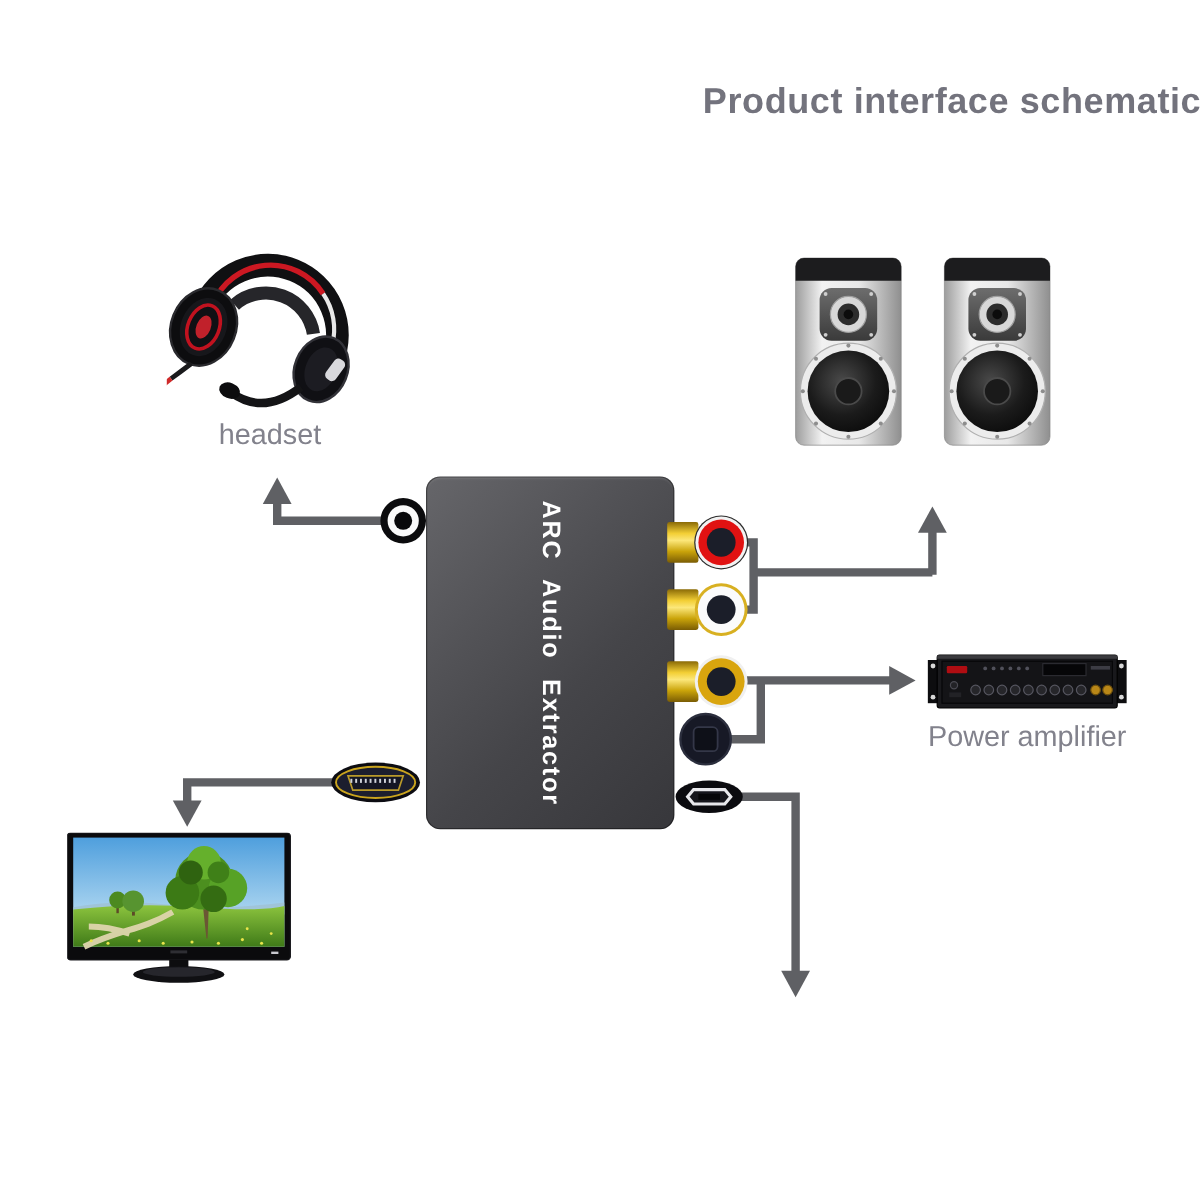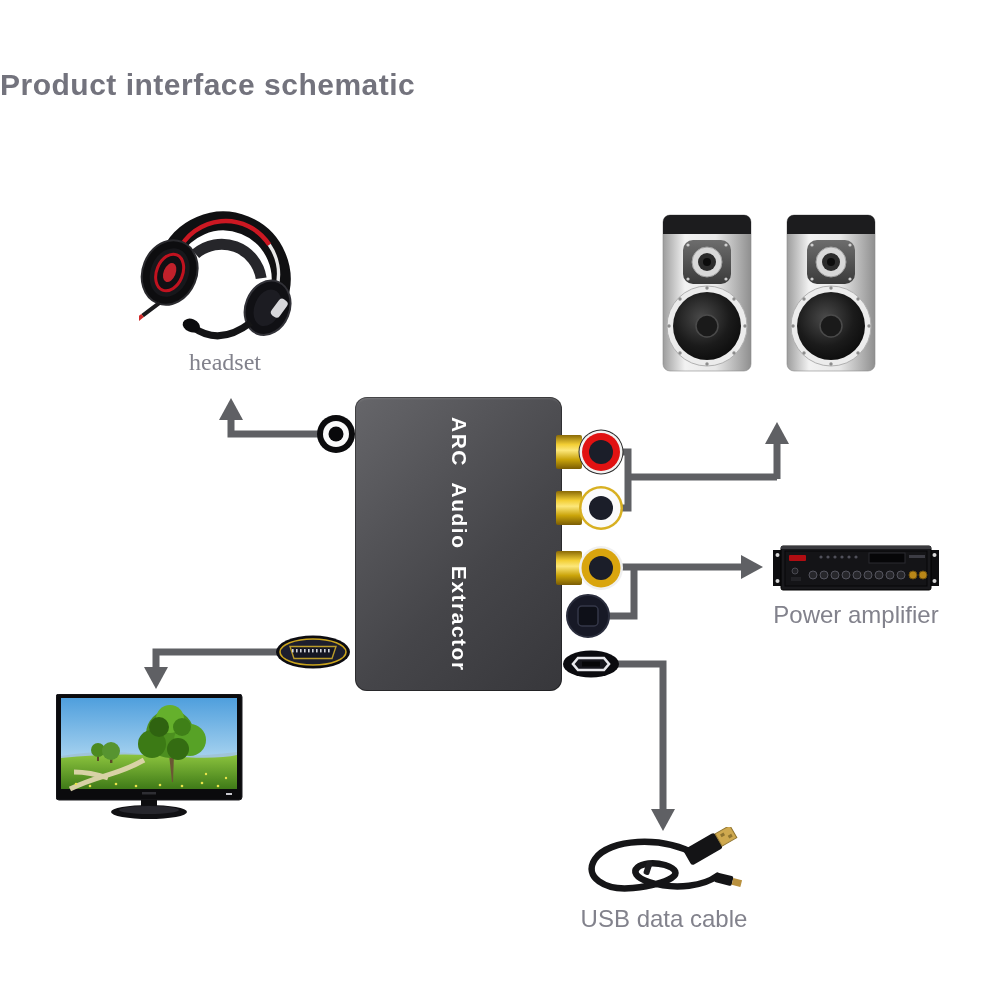--- a/index.html
+++ b/index.html
@@ -1,32 +1,32 @@
 <!DOCTYPE html>
 <html><head>
 <meta charset="utf-8">
 <style>
   html,body{margin:0;padding:0;background:#ffffff;}
   body{width:1001px;height:1001px;position:relative;overflow:hidden;
        font-family:"Liberation Sans", sans-serif;}
   .canvas{position:absolute;inset:0;}
-  .title{position:absolute;left:0;right:0;top:68px;margin:0;text-align:left;
+  .title{position:absolute;left:0;right:0;top:68px;margin:0;text-align:right;
          font-size:30px;font-weight:600;color:#73737d;letter-spacing:.5px;}
   .overlay{position:absolute;left:0;top:0;width:1001px;height:1001px;pointer-events:none;}
   
   .device{position:absolute;left:355px;top:397px;width:207px;height:294px;
           border-radius:12px;
           background:linear-gradient(135deg,#66666a 0%,#525256 35%,#454549 60%,#37373b 100%);
           box-shadow:inset 0 0 0 1px rgba(0,0,0,.4), inset 0 2px 2px rgba(255,255,255,.12);
           display:flex;align-items:center;justify-content:center;}
   .device-label{writing-mode:vertical-rl;color:#ffffff;font-weight:bold;
                 font-size:21px;letter-spacing:1.5px;word-spacing:9px;white-space:nowrap;}
   figure{margin:0;position:absolute;text-align:center;}
   figcaption{font-size:24px;color:#82828c;margin-top:4px;}
-  .fig-headset{left:135px;top:173px;width:180px;font-family:Liberation Serif, serif;}
+  .fig-headset{left:135px;top:173px;width:180px;}
   .fig-speakers{left:662px;top:211px;width:216px;}
   .fig-amp{left:772px;top:543px;width:168px;}
   .fig-amp figcaption{margin-top:8px;}
   .fig-tv{left:55px;top:694px;width:192px;}
   .fig-usb{left:578px;top:827px;width:172px;}
   svg{display:block;margin:0 auto;}
 </style>
 </head>
 <body>
 
@@ -279,31 +279,14 @@
         </g>
       </g>
       <rect x="86" y="98" width="14" height="2.5" fill="#2e2e33"></rect>
       <rect x="170" y="99" width="6" height="2" fill="#c9c9cf"></rect>
       <rect x="85" y="106" width="16" height="8" fill="#0d0d0f"></rect>
       <ellipse cx="93" cy="118" rx="38" ry="7" fill="#101013"></ellipse>
       <ellipse cx="93" cy="116" rx="30" ry="4" fill="#26262c"></ellipse>
     </svg>
   </figure>
 
-  <figure class="fig-usb">
-    <svg width="170" height="74" viewBox="0 0 170 74">
-      <path d="M 118 28 C 82 8 30 12 16 32 C 4 50 26 64 54 61 C 90 57 110 46 86 38 C 62 31 42 46 70 55 C 98 64 126 58 138 49" stroke="#151517" stroke-width="6.5" fill="none" stroke-linecap="round"></path>
-      <g transform="translate(124,22) rotate(-30)">
-        <rect x="-18" y="-9" width="36" height="18" rx="3" fill="#141416"></rect>
-        <rect x="18" y="-7" width="17" height="14" fill="#cfa94f" stroke="#8f7430" stroke-width="1"></rect>
-        <rect x="22" y="-4" width="4" height="3" fill="#8f7430"></rect>
-        <rect x="28" y="1" width="4" height="3" fill="#8f7430"></rect>
-      </g>
-      <g transform="translate(136,50) rotate(14)">
-        <rect x="0" y="-5" width="18" height="10" rx="2" fill="#141416"></rect>
-        <rect x="18" y="-3.5" width="9" height="7" fill="#b9913f"></rect>
-      </g>
-      <rect x="66" y="34" width="6" height="14" rx="2" fill="#1d1d20" transform="rotate(18 69 41)"></rect>
-    </svg>
-    <figcaption>USB data cable</figcaption>
-  </figure>
 
 </div>
 
 </body></html>

